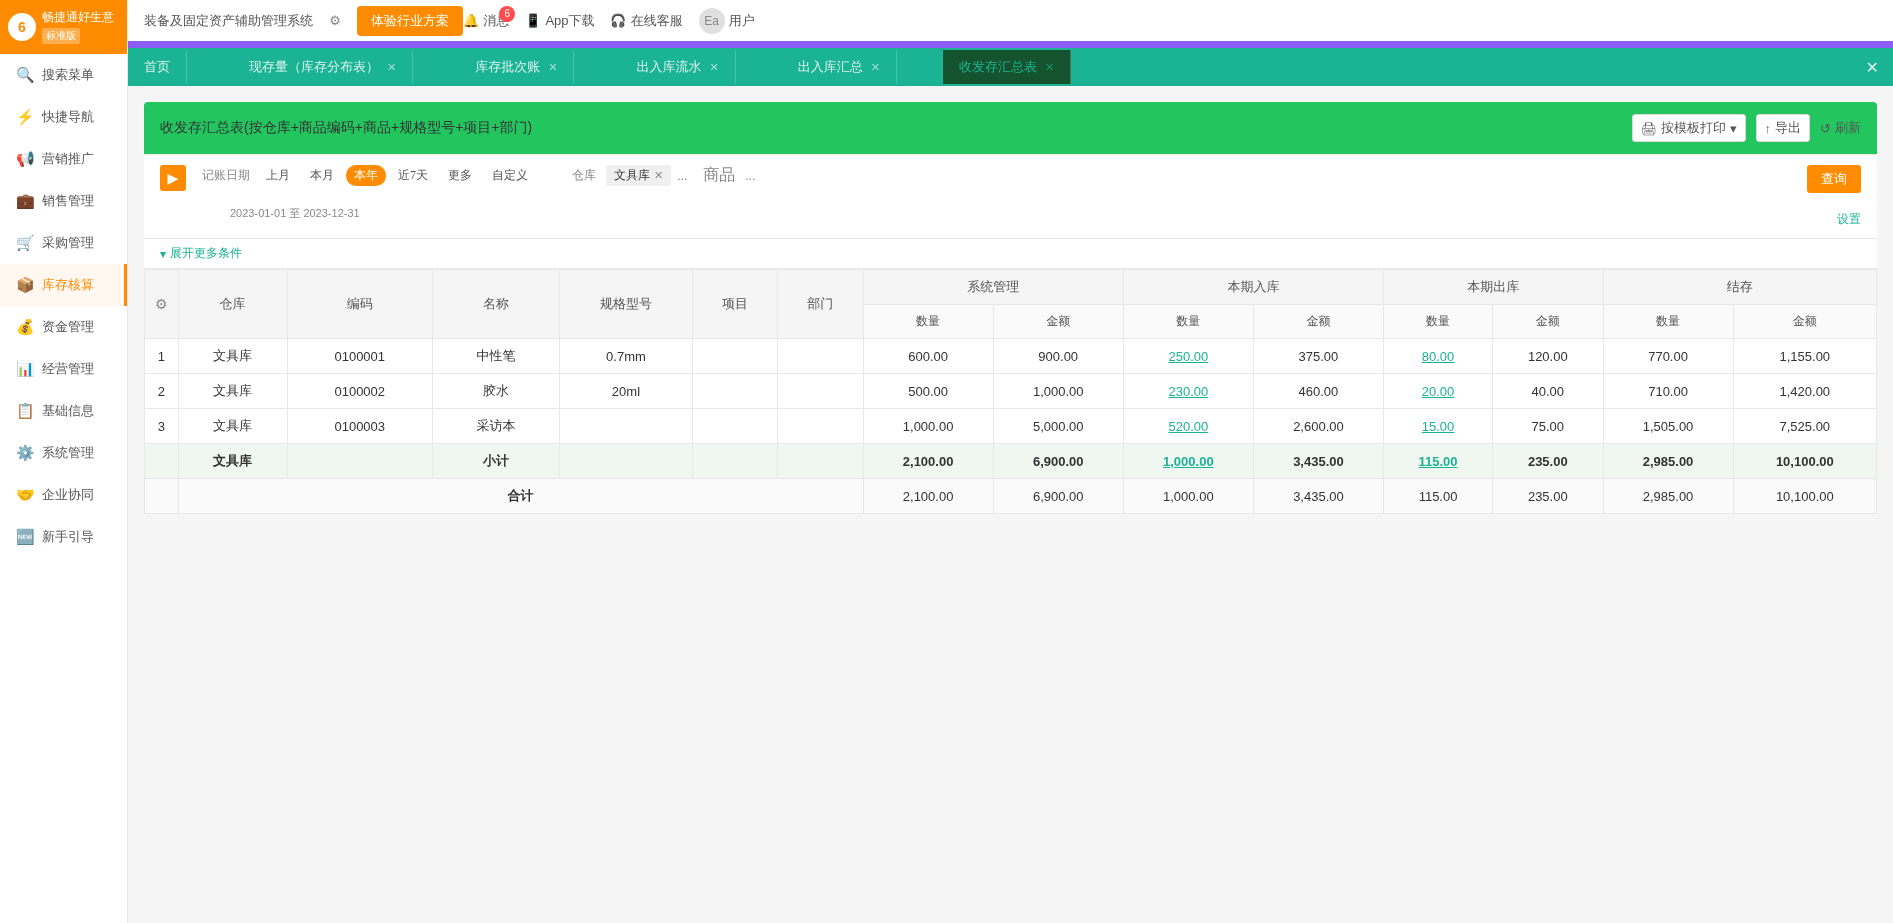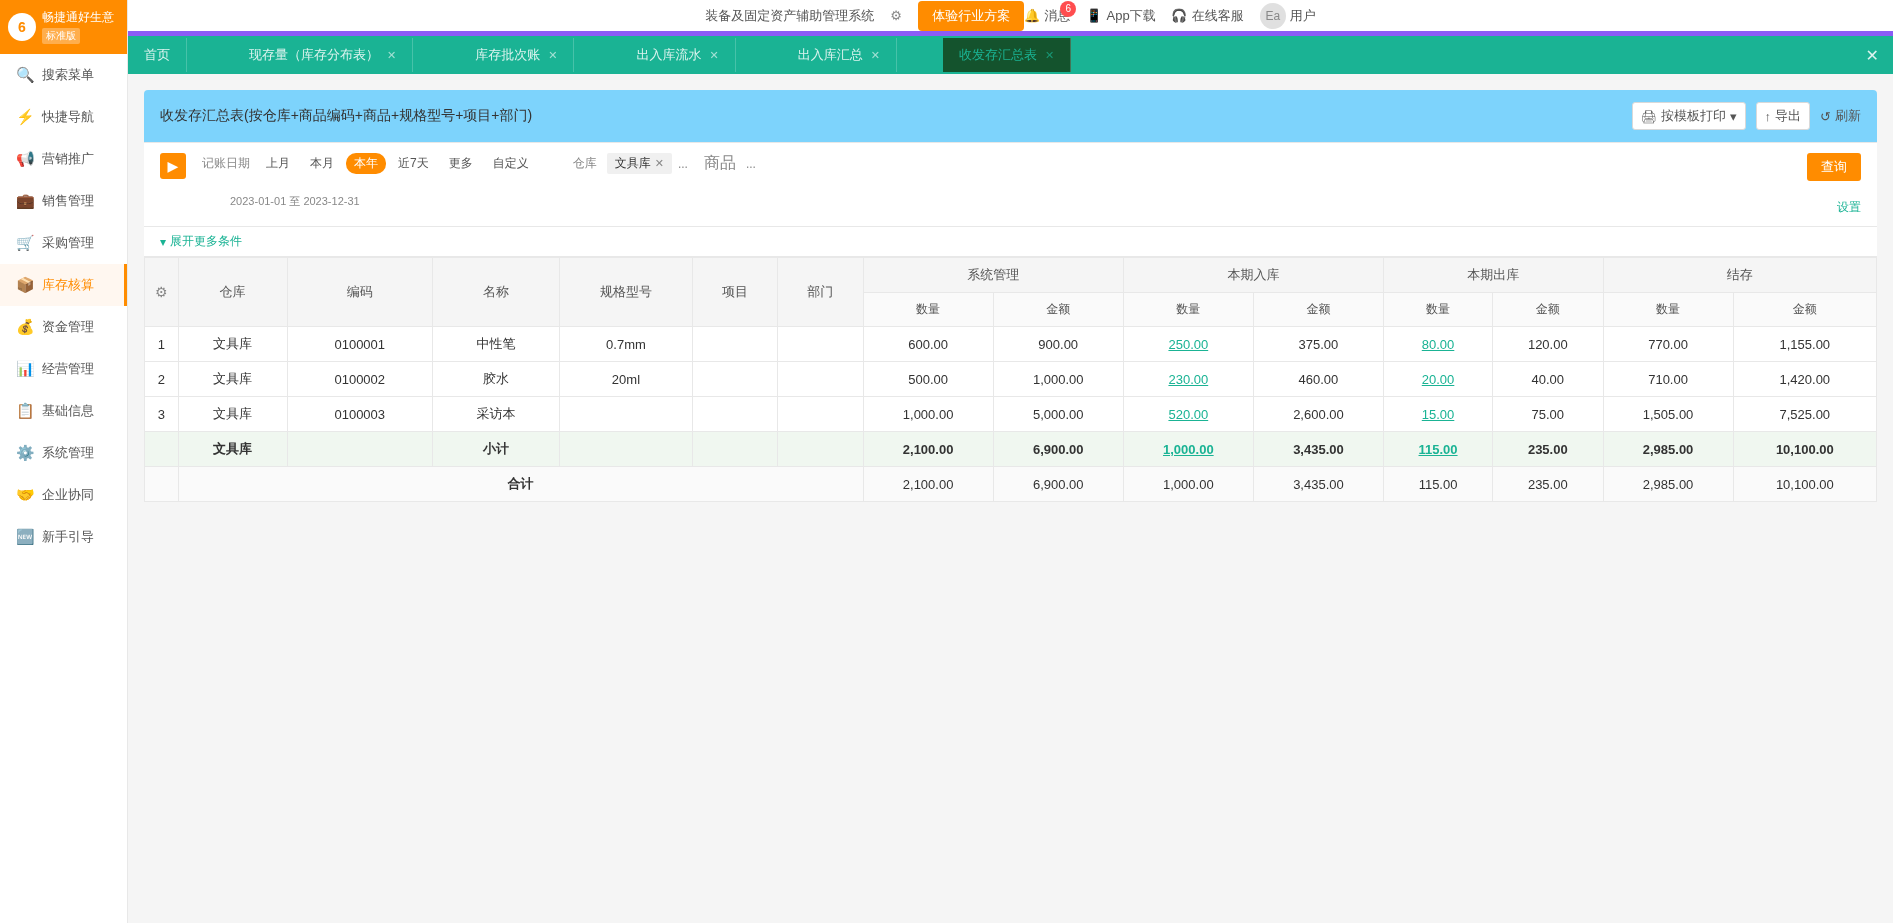--- a/index.html
+++ b/index.html
@@ -12,48 +12,48 @@
     .sidebar-logo-text { color: #fff; font-size: 12px; line-height: 1.3; }
     .sidebar-logo-badge { background: rgba(255,255,255,0.3); color: #fff; font-size: 10px; padding: 1px 4px; border-radius: 2px; margin-top: 2px; display: inline-block; }
     .sidebar-item { display: flex; align-items: center; gap: 8px; padding: 12px 16px; cursor: pointer; color: #555; font-size: 13px; }
     .sidebar-item.active { background: #fff7f0; color: #ff8c00; border-right: 3px solid #ff8c00; }
     .sidebar-item-icon { font-size: 15px; width: 18px; text-align: center; }
 
     
     .main { flex: 1; display: flex; flex-direction: column; overflow: hidden; }
 
     
-    .top-bar { background: #fff; border-bottom: 5px solid #8b5cf6; padding: 0 16px; display: flex; align-items: center; height: 36px; justify-content: center; }
+    .top-bar { background: #fff; border-bottom: 7px solid #8b5cf6; padding: 0 16px; display: flex; align-items: center; height: 48px; justify-content: flex-start; }
     .top-bar-left { display: flex; align-items: center; gap: 8px; }
     .system-title { font-size: 13px; color: #555; }
     .settings-icon-btn { width: 28px; height: 28px; display: flex; align-items: center; justify-content: center; cursor: pointer; color: #888; }
     .trial-btn { background: #ff8c00; color: #fff; border: none; padding: 6px 14px; border-radius: 4px; cursor: pointer; font-size: 13px; }
     .top-bar-right { display: flex; align-items: center; gap: 16px; color: #555; font-size: 13px; }
     .top-bar-right-item { display: flex; align-items: center; gap: 4px; cursor: pointer; position: relative; }
     .badge { background: #ff4d4f; color: #fff; font-size: 10px; border-radius: 50%; width: 16px; height: 16px; display: flex; align-items: center; justify-content: center; position: absolute; top: -6px; right: -6px; }
     .user-avatar { width: 26px; height: 26px; background: #e0e0e0; border-radius: 50%; display: flex; align-items: center; justify-content: center; font-size: 12px; color: #888; }
 
     
     .tab-bar { background: #1ab394; display: flex; align-items: center; padding: 0 0 0 0; min-height: 38px; gap: 46px; }
     .tab-item { padding: 8px 16px; color: rgba(255,255,255,0.85); cursor: pointer; font-size: 13px; display: flex; align-items: center; gap: 6px; white-space: nowrap; border-right: 1px solid rgba(255,255,255,0.2); }
     .tab-item.active { background: #14532d; color: #1ab394; font-weight: 500; }
     .tab-close { font-size: 11px; color: inherit; opacity: 0.7; margin-left: 2px; }
     .tab-bar-close { margin-left: auto; padding: 8px 14px; color: rgba(255,255,255,0.85); cursor: pointer; font-size: 16px; }
 
     
     .page-content { flex: 1; overflow-y: auto; padding: 16px; background: #f5f5f5; }
 
     
-    .page-header { background: #7dd3fc; padding: 12px 16px; border-radius: 4px 4px 0 0; border-bottom: 1px solid #e8e8e8; display: flex; align-items: center; justify-content: space-between; }
+    .page-header { background: #22c55e; padding: 12px 16px; border-radius: 4px 4px 0 0; border-bottom: 1px solid #e8e8e8; display: flex; align-items: center; justify-content: space-between; }
     .page-title { font-size: 14px; font-weight: 500; color: #333; }
     .page-actions { display: flex; align-items: center; gap: 10px; }
     .action-btn { display: flex; align-items: center; gap: 4px; color: #555; font-size: 13px; cursor: pointer; padding: 4px 8px; border: 1px solid #d9d9d9; border-radius: 3px; background: #fff; }
     .refresh-btn { color: #555; cursor: pointer; font-size: 13px; display: flex; align-items: center; gap: 4px; }
     .filter-toggle-btn { width: 26px; height: 26px; background: #ff8c00; color: #fff; display: flex; align-items: center; justify-content: center; border-radius: 3px; cursor: pointer; font-size: 14px; flex-shrink: 0; }
-    .date-filter { display: flex; gap: 4px; }
+    .date-filter { display: flex; gap: 4px; font-family: Liberation Serif, serif; }
     .date-option { padding: 2px 8px; font-size: 12px; color: #555; cursor: pointer; border-radius: 2px; }
     .date-option.active { background: #ff8c00; color: #fff; border-radius: 10px; }
     .date-range { font-size: 11px; color: #888; }
     .warehouse-tag { background: #f0f0f0; padding: 2px 8px; border-radius: 2px; font-size: 12px; display: flex; align-items: center; gap: 4px; }
     .warehouse-tag-close { cursor: pointer; color: #888; font-size: 11px; }
     .filter-more { color: #888; cursor: pointer; font-size: 12px; }
     .query-btn { background: #ff8c00; color: #fff; border: none; padding: 5px 14px; border-radius: 3px; cursor: pointer; font-size: 13px; margin-left: auto; }
     .settings-link { color: #1ab394; font-size: 12px; cursor: pointer; display: block; margin-top: 18px; }
 
     

